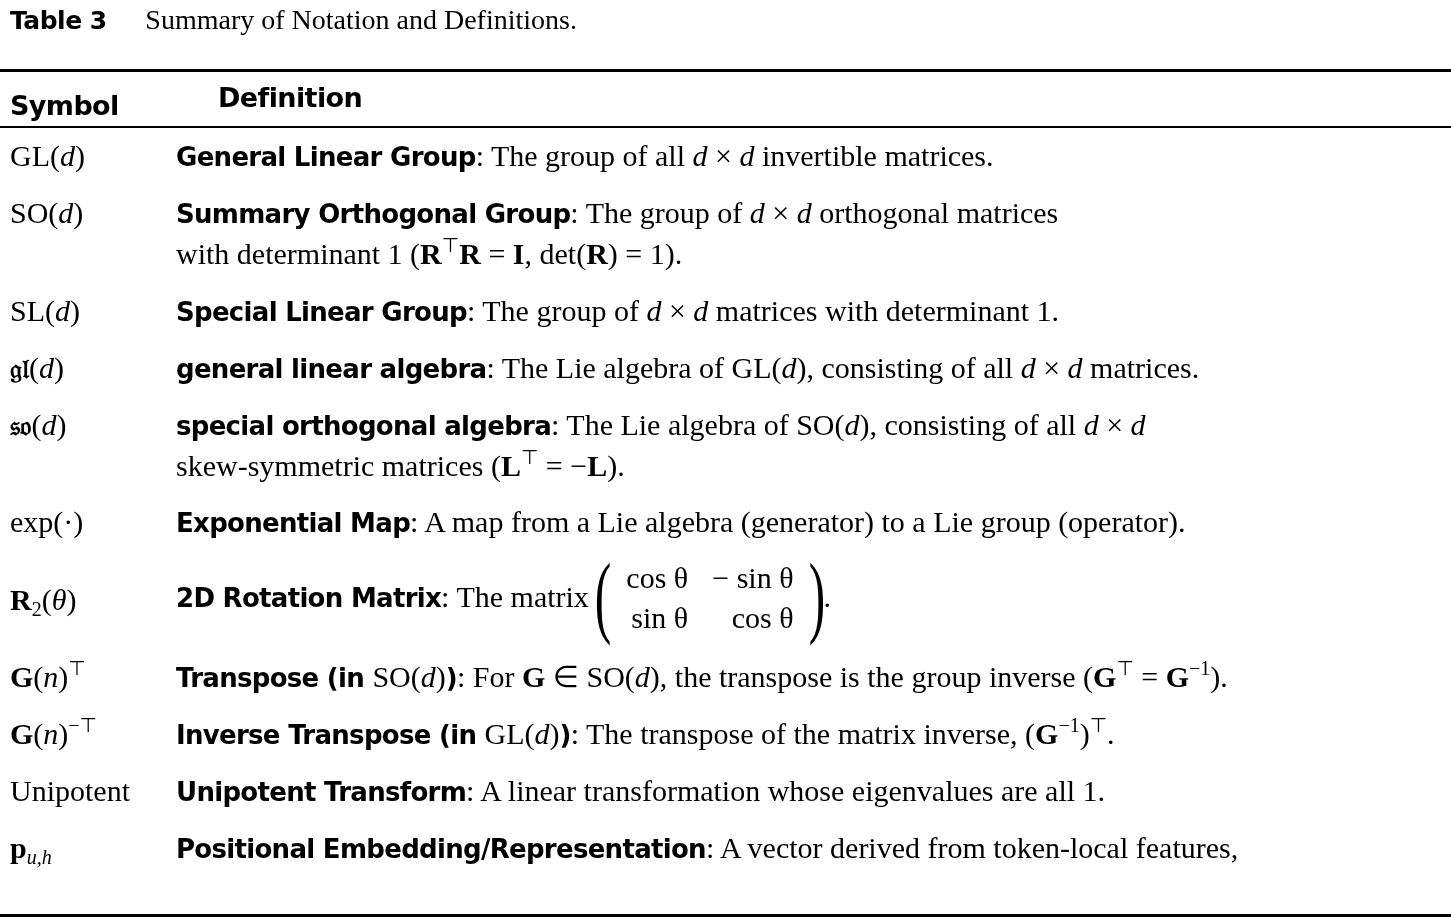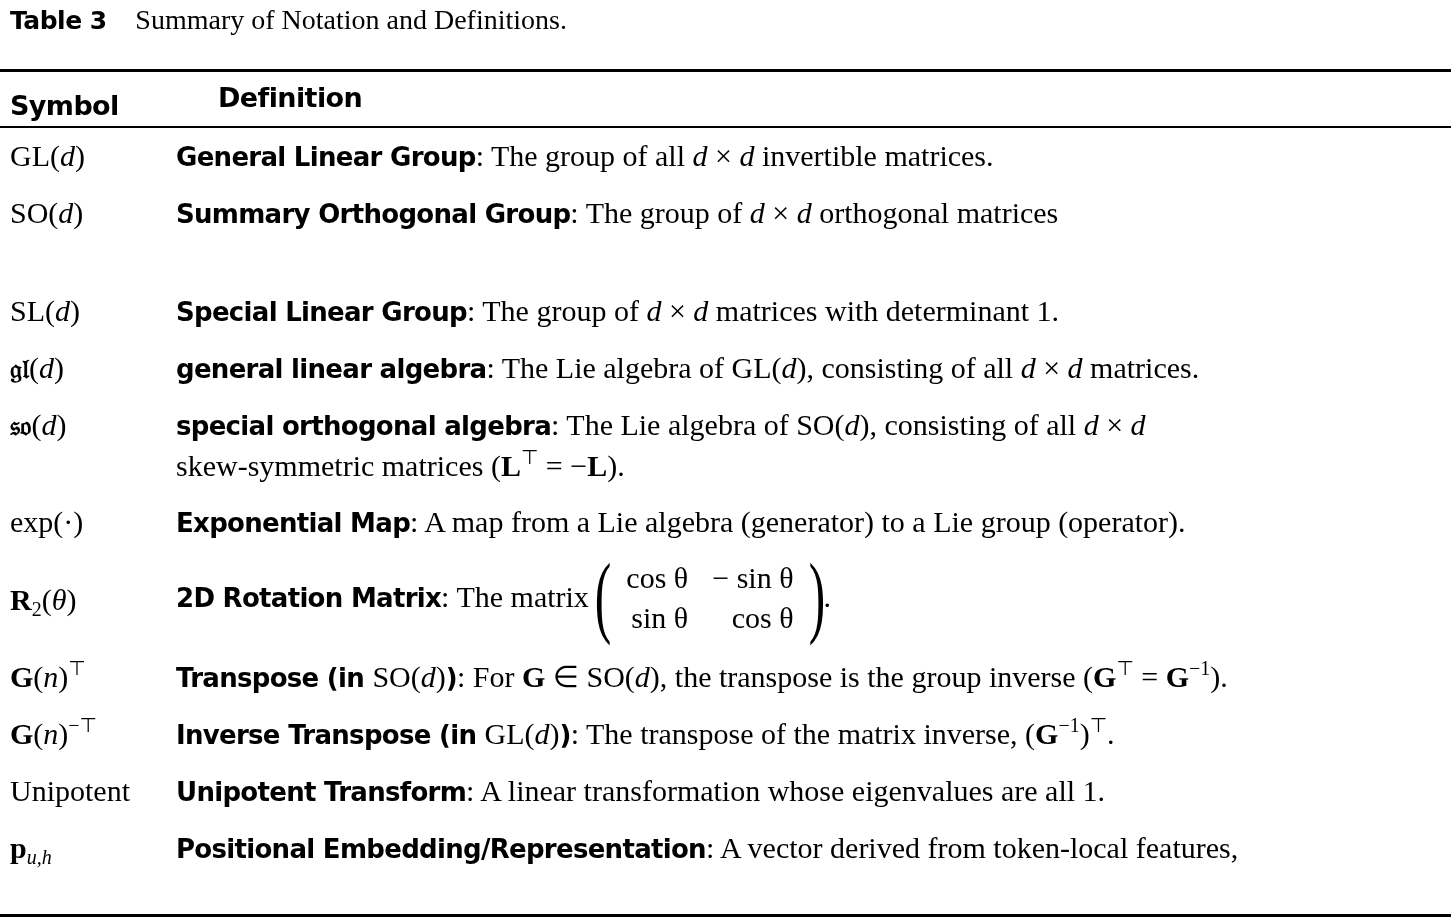--- a/index.html
+++ b/index.html
@@ -1,18 +1,18 @@
 <!DOCTYPE html>
 <html><head>
 <meta charset="utf-8">
 <style>
   html, body { margin: 0; padding: 0; background: #ffffff; }
   body { width: 1451px; height: 918px; position: relative; overflow: hidden; color: #000; font-family: "DejaVu Serif", serif; }
   .caption { position: absolute; left: 10px; top: 2px; font-size: 27px; line-height: 36px; white-space: nowrap; }
-  .caption .lab { font-family: "DejaVu Sans", sans-serif; font-weight: bold; font-size: 25px; letter-spacing: -0.5px; }
+  .caption .lab { font-family: "DejaVu Sans", sans-serif; font-weight: bold; font-size: 25px; letter-spacing: -0.5px; margin-right: 10px; }
   .caption .txt { font-family: "Liberation Serif", serif; font-size: 28px; margin-left: 20px; }
   .rule { position: absolute; left: 0; width: 1451px; background: #000; }
   .rule.top { top: 69px; height: 3px; }
   .rule.mid { top: 126px; height: 2px; }
   .rule.bot { top: 914px; height: 3px; }
   .hdr { position: absolute; top: 78px; font-family: "DejaVu Sans", sans-serif; font-weight: bold; font-size: 27px; letter-spacing: -0.6px; line-height: 40px; }
   .hdr.sym { left: 10px; margin-top: 8px; }
   .hdr.def { left: 190px; margin-left: 28px; }
   .row { position: absolute; left: 0; width: 1451px; }
   .cell-sym { position: absolute; left: 10px; font-family: "Liberation Serif", serif; font-size: 30px; line-height: 40px; white-space: nowrap; }
@@ -44,21 +44,21 @@
 <div class="hdr def">Definition</div>
 <div class="rule mid"></div>
 
 <div class="row" style="top:136px">
   <div class="cell-sym">GL(<i>d</i>)</div>
   <div class="cell-def"><span class="term">General Linear Group</span>: The group of all <i>d</i> × <i>d</i> invertible matrices.</div>
 </div>
 
 <div class="row" style="top:193px">
   <div class="cell-sym">SO(<i>d</i>)</div>
-  <div class="cell-def"><span class="term">Summary Orthogonal Group</span>: The group of <i>d</i> × <i>d</i> orthogonal matrices</div>
+  <div class="cell-def"><span class="term">Summary Orthogonal Group</span>: The group of <i>d</i> × <i>d</i> orthogonal matrices<span class="line2">with determinant 1 (<b class="m">R</b><sup>⊤</sup><b class="m">R</b> = <b class="m">I</b>, det(<b class="m">R</b>) = 1).</span></div>
 </div>
 
 <div class="row" style="top:291px">
   <div class="cell-sym">SL(<i>d</i>)</div>
   <div class="cell-def"><span class="term">Special Linear Group</span>: The group of <i>d</i> × <i>d</i> matrices with determinant 1.</div>
 </div>
 
 <div class="row" style="top:348px">
   <div class="cell-sym"><span class="frak">𝔤𝔩</span>(<i>d</i>)</div>
   <div class="cell-def"><span class="term">general linear algebra</span>: The Lie algebra of GL(<i>d</i>), consisting of all <i>d</i> × <i>d</i> matrices.</div>

